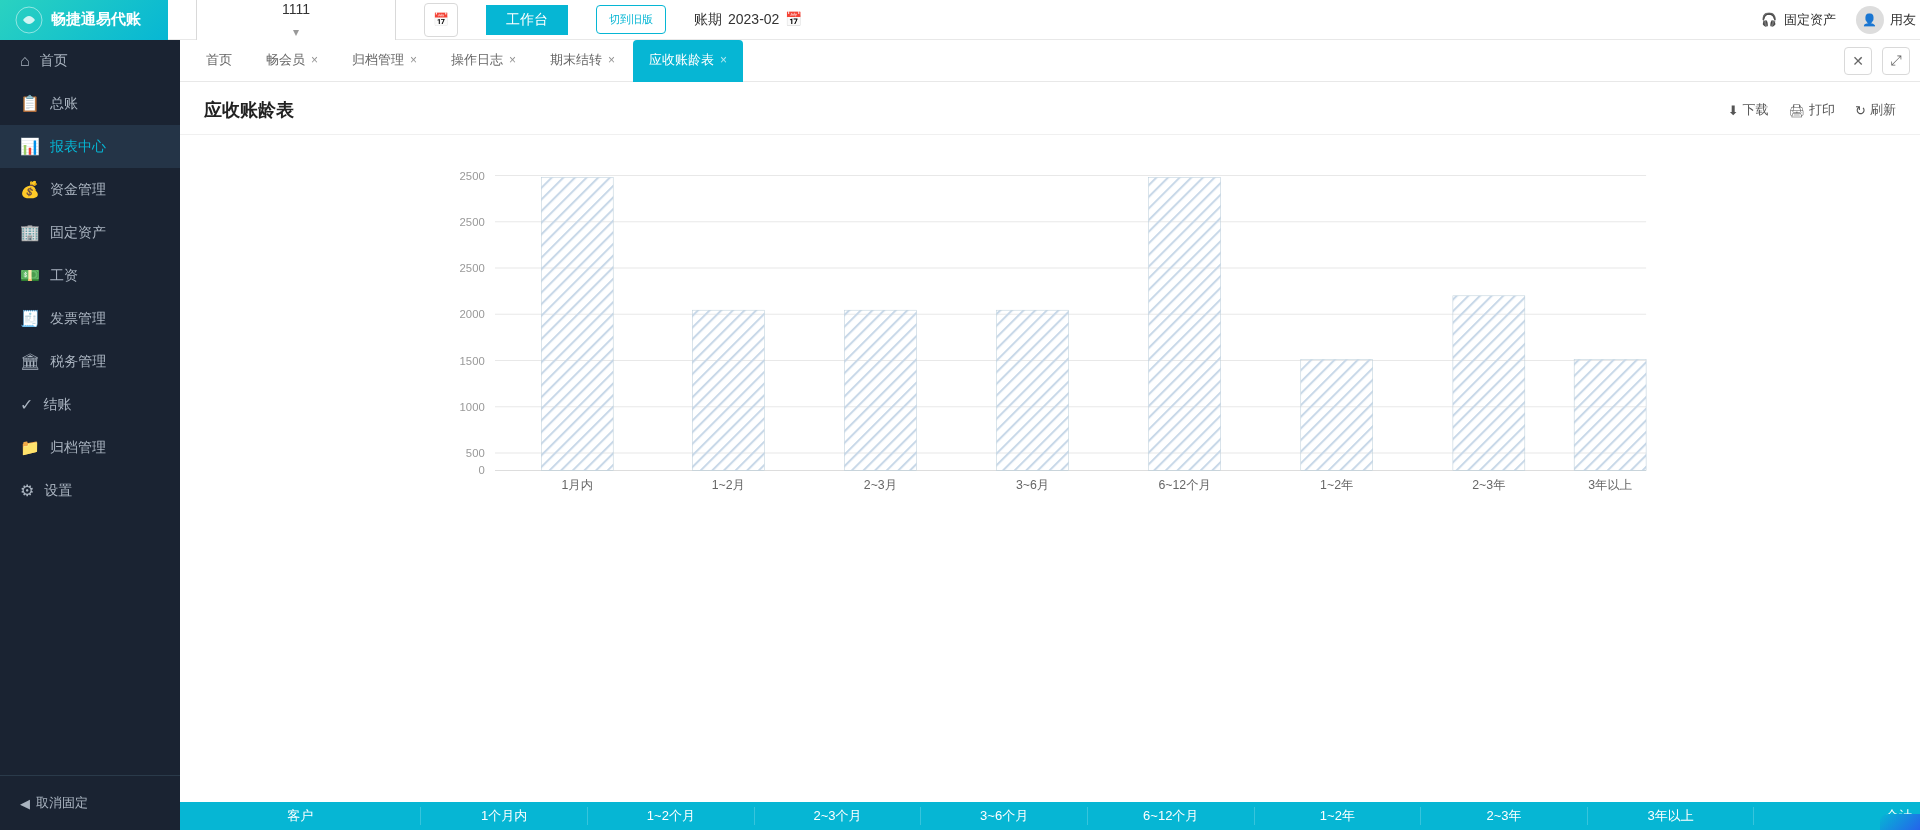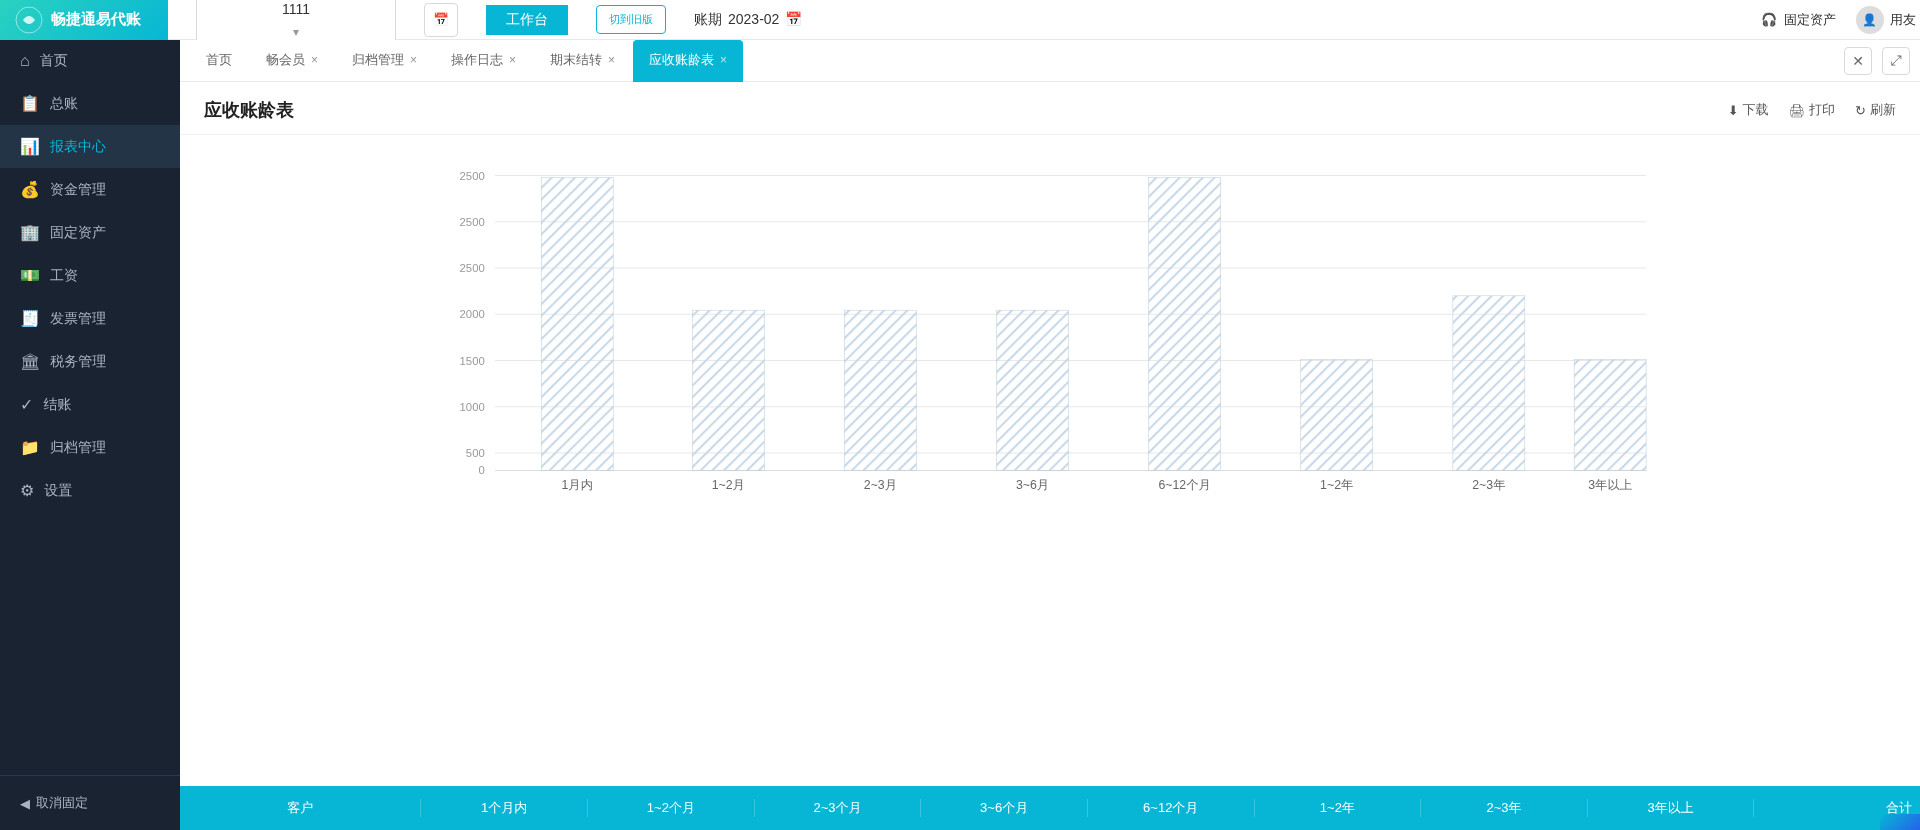--- a/index.html
+++ b/index.html
@@ -276,21 +276,21 @@
       width: 100%;
       height: 370px;
     }
 
     
     .table-header {
       display: flex;
       background: #06b6d4;
       color: #fff;
       flex-shrink: 0;
-      height: 44px;
+      height: 28px;
       align-items: center;
     }
     .table-header-cell {
       flex: 1;
       text-align: center;
       font-size: 13px;
       padding: 0 8px;
       border-right: 1px solid rgba(255,255,255,0.2);
     }
     .table-header-cell:last-child { border-right: none; text-align: right; }

